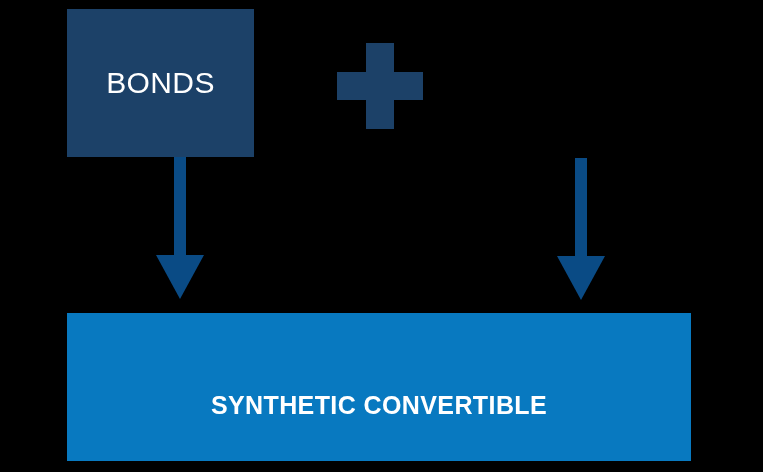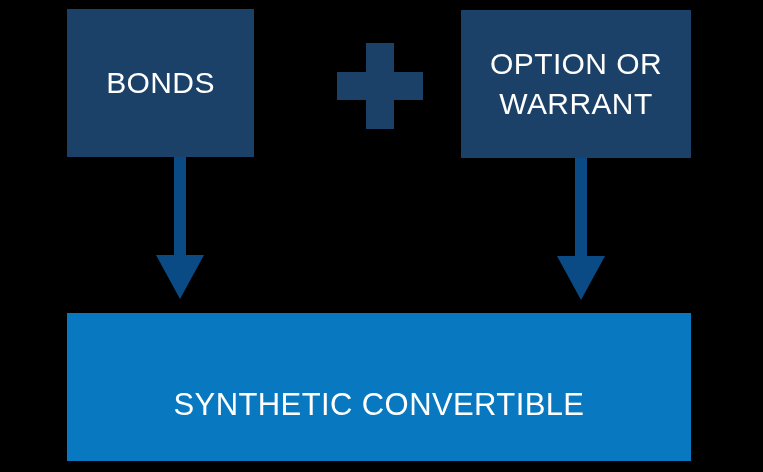--- a/index.html
+++ b/index.html
@@ -118,44 +118,40 @@
 
   
   #box-synthetic {
     left: 67px;
     top: 313px;
     width: 624px;
     height: 148px;
     background: #0879c0;
   }
   #box-synthetic .box-label {
-    font-size: 31px;
+    font-size: 25px;
     line-height: 38px;
-    font-weight: 400;
+    font-weight: 700;
     margin-top: 36px;
   }
 </style>
 </head>
 <body>
 
 <div id="canvas">
 
   <div class="box" id="box-bonds">
     <span class="box-label">BONDS</span>
   </div>
 
   <div id="plus-sign">
     <div class="bar-v"></div>
     <div class="bar-h"></div>
   </div>
 
-  <div class="box" id="box-option">
-    <span class="box-label">OPTION OR
-WARRANT</span>
-  </div>
 
   <div class="arrow" id="arrow-bonds">
     <div class="shaft"></div>
     <div class="head"></div>
   </div>
 
   <div class="arrow" id="arrow-option">
     <div class="shaft"></div>
     <div class="head"></div>
   </div>

